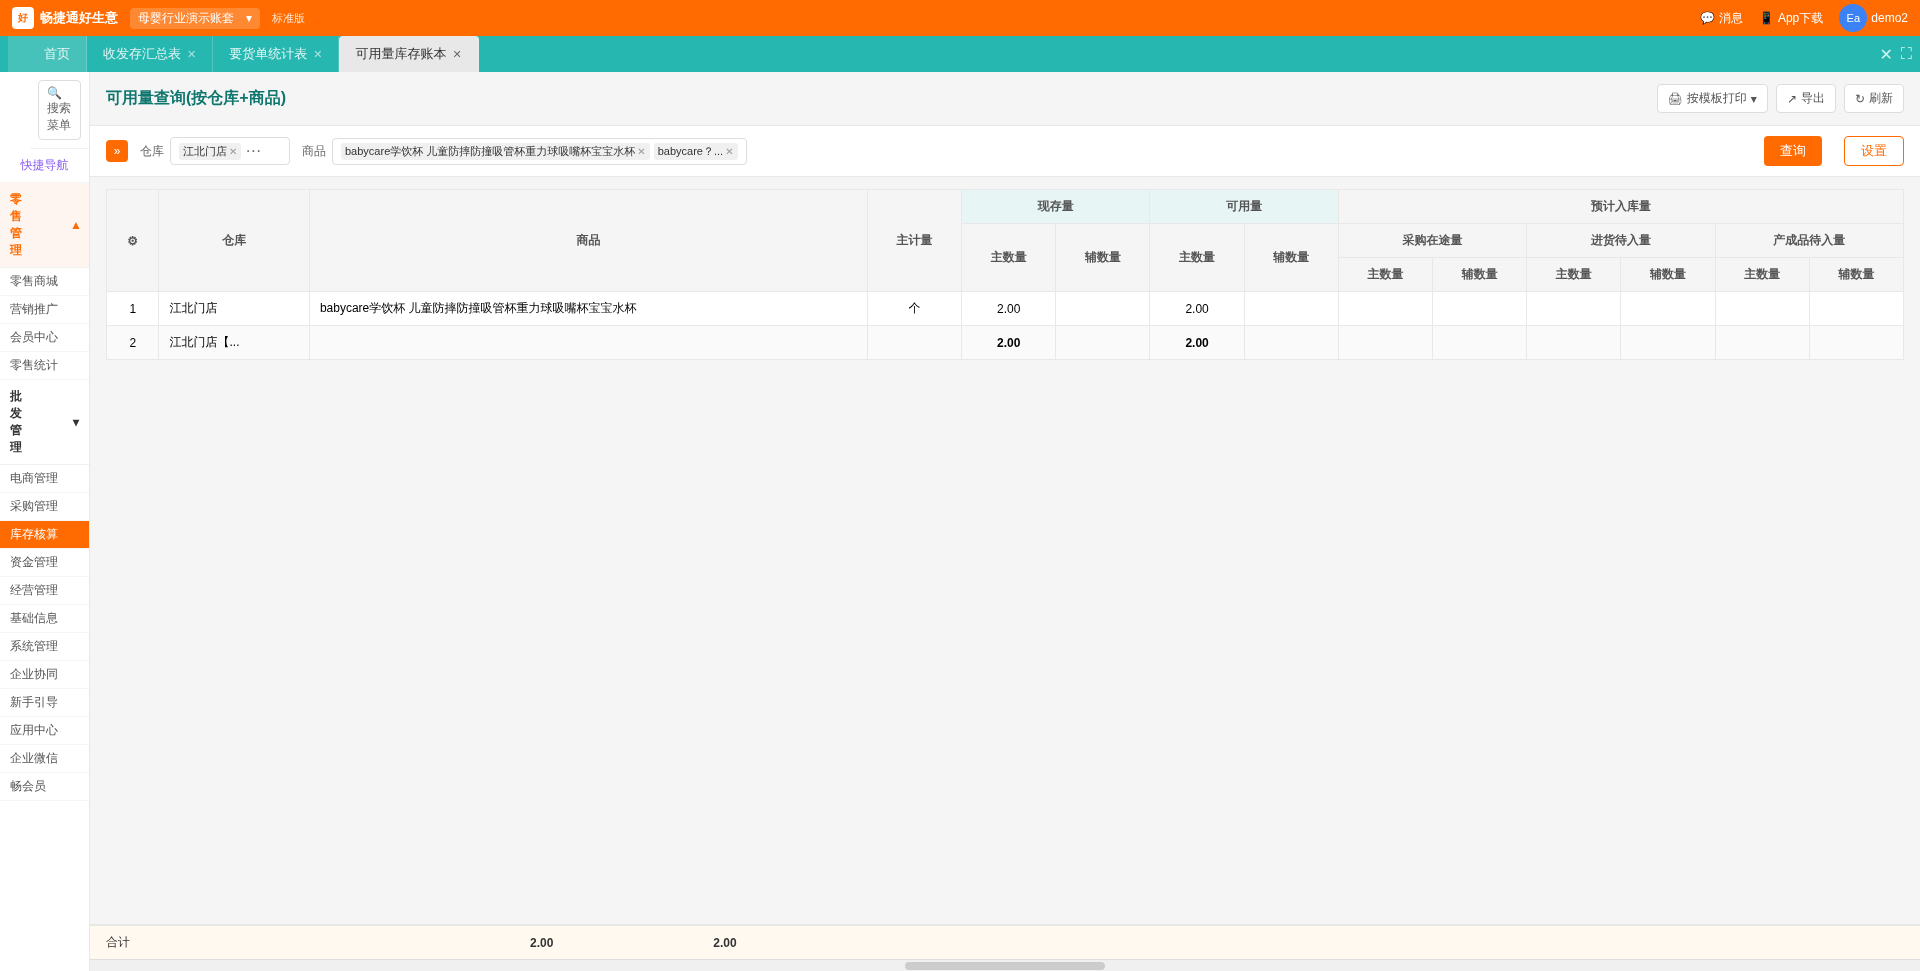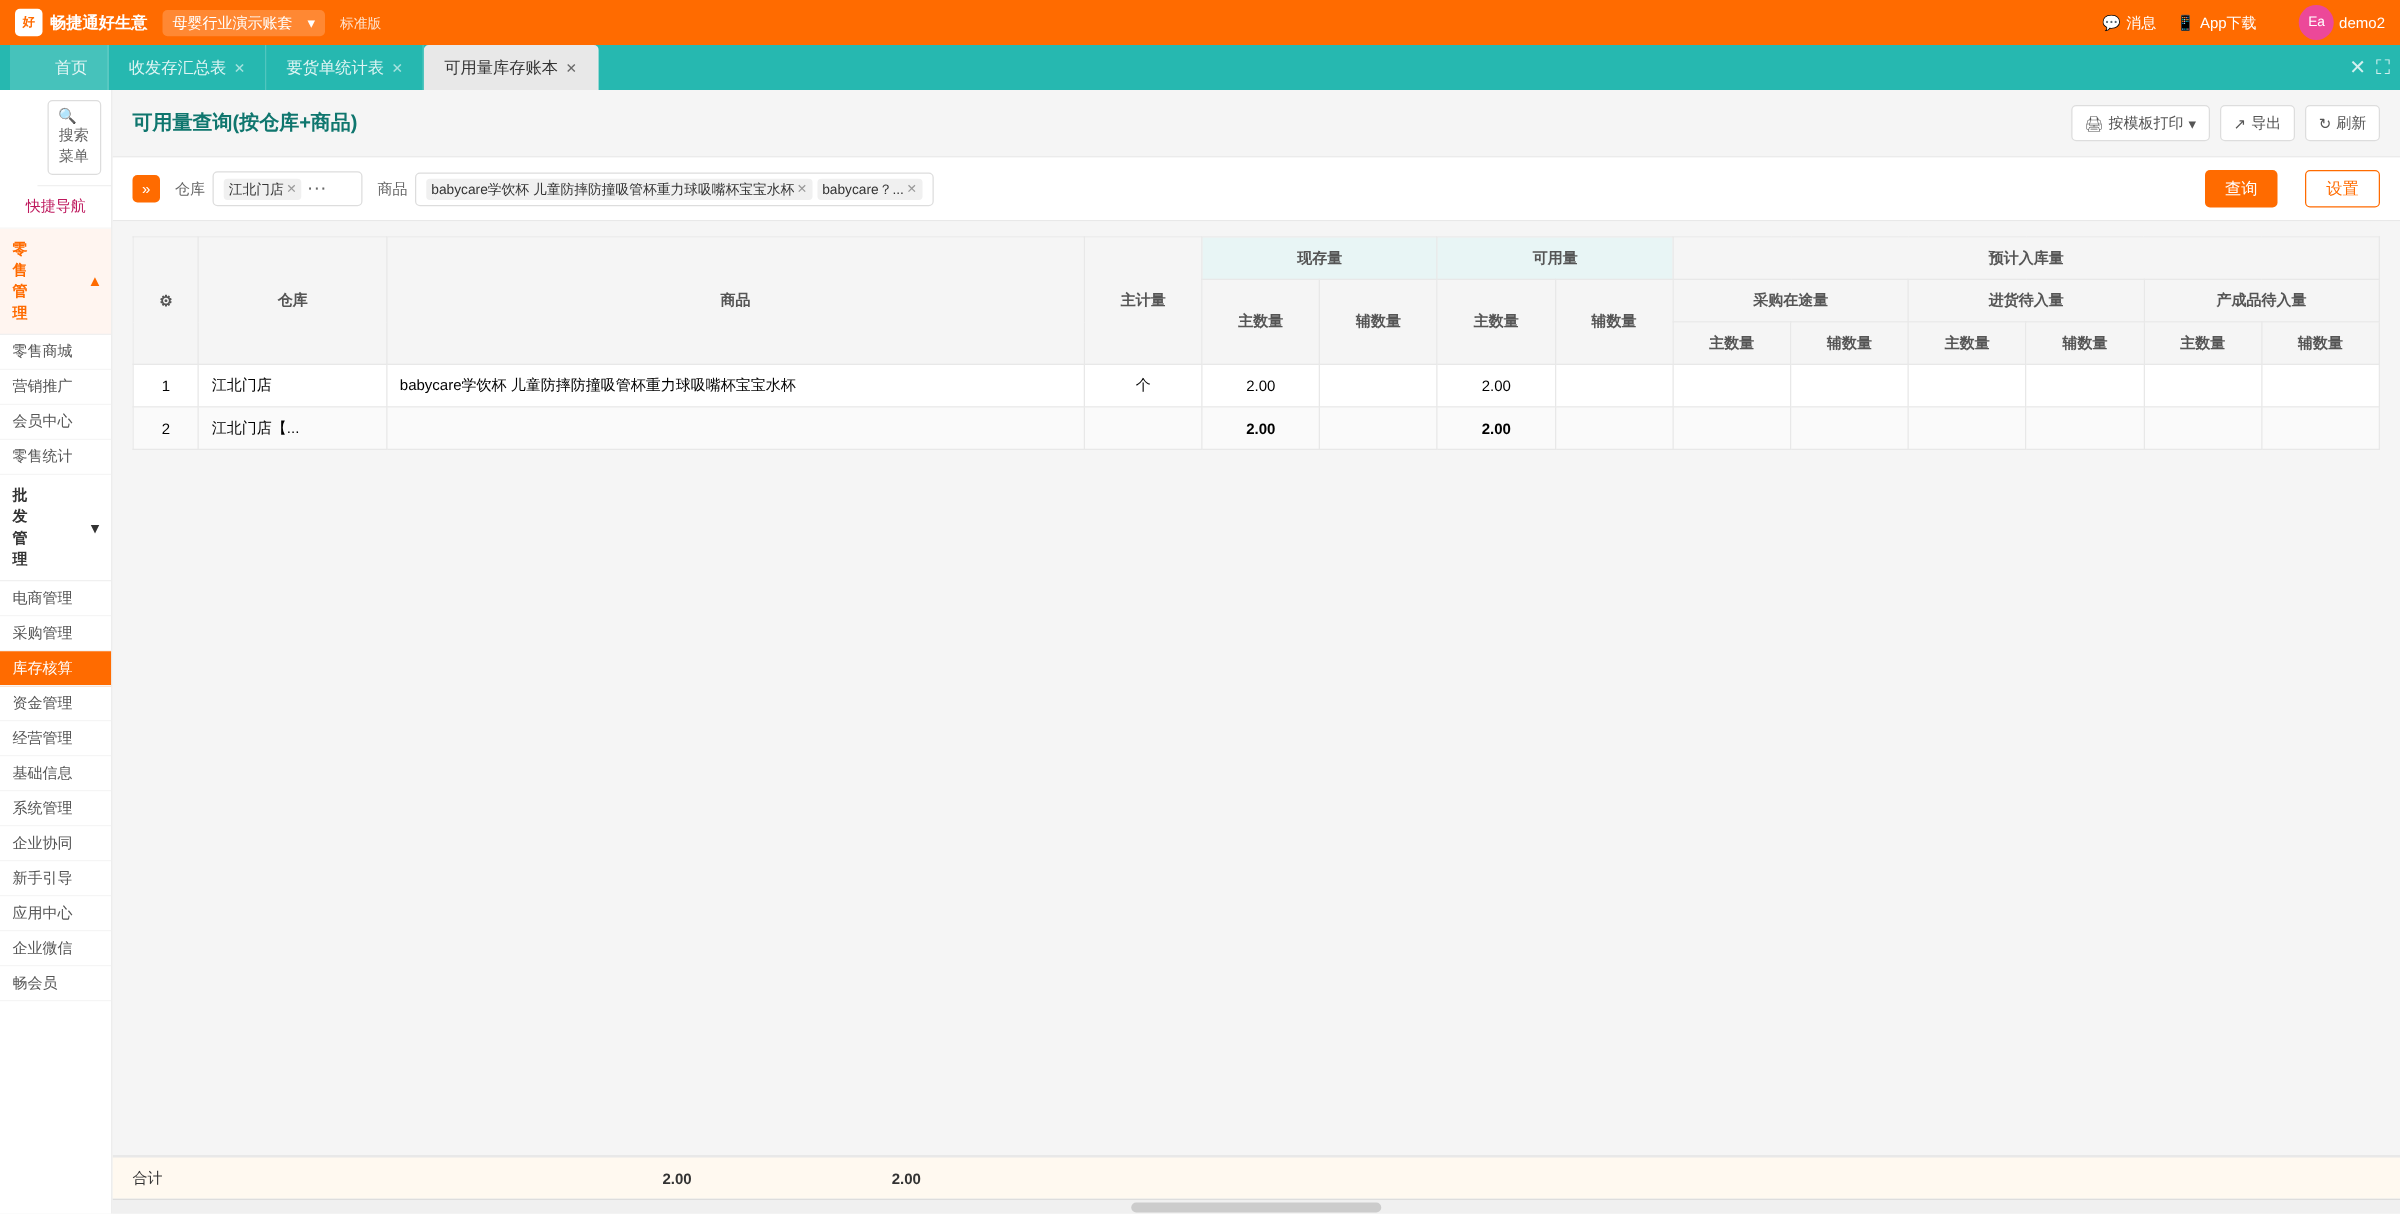--- a/index.html
+++ b/index.html
@@ -60,21 +60,21 @@
       display: flex; flex-direction: column; overflow-y: auto;
     }
     .sidebar-search {
       padding: 8px; border-bottom: 1px solid #f0f0f0; margin-left: 30px;
     }
     .sidebar-search-btn {
       width: 100%; background: none; border: 1px solid #ddd; border-radius: 4px;
       padding: 5px 8px; font-size: 12px; color: #666; cursor: pointer; text-align: left;
     }
     .sidebar-nav-item {
-      padding: 8px 10px; font-size: 12px; color: #be185d; cursor: pointer;
+      padding: 8px 10px; font-size: 12px; color: #8b5cf6; cursor: pointer;
       text-align: center; border-bottom: 1px solid #f5f5f5;
     }
     .sidebar-section {
       display: flex; align-items: center; justify-content: space-between;
       padding: 8px 10px; font-size: 12px; font-weight: bold; color: #333;
       cursor: pointer; border-bottom: 1px solid #f0f0f0; gap: 48px;
     }
     .sidebar-section.active { color: #ff6b00; background: #fff5f0; }
     .sidebar-item {
       padding: 5px 10px; font-size: 12px; color: #555; cursor: pointer;
@@ -159,23 +159,23 @@
     .scroll-indicator {
       height: 12px; background: #f0f0f0; border-top: 1px solid #ddd;
       display: flex; align-items: center; padding: 0 150px;
     }
     .scroll-thumb {
       height: 8px; width: 200px; background: #ccc; border-radius: 4px; margin: 0 auto;
     }
 
     
     .avatar {
-      width: 28px; height: 28px; border-radius: 50%; background: #ec4899;
+      width: 28px; height: 28px; border-radius: 50%; background: #3b82f6;
       display: flex; align-items: center; justify-content: center;
-      color: white; font-size: 11px; overflow: hidden; margin-left: 18px;
+      color: white; font-size: 11px; overflow: hidden;
     }
   </style>
 </head>
 <body>
 
 <div class="top-bar">
   <div class="top-bar-left">
     <div class="top-bar-logo">
       <div class="logo-icon">好</div>
       <span>畅捷通好生意</span>

